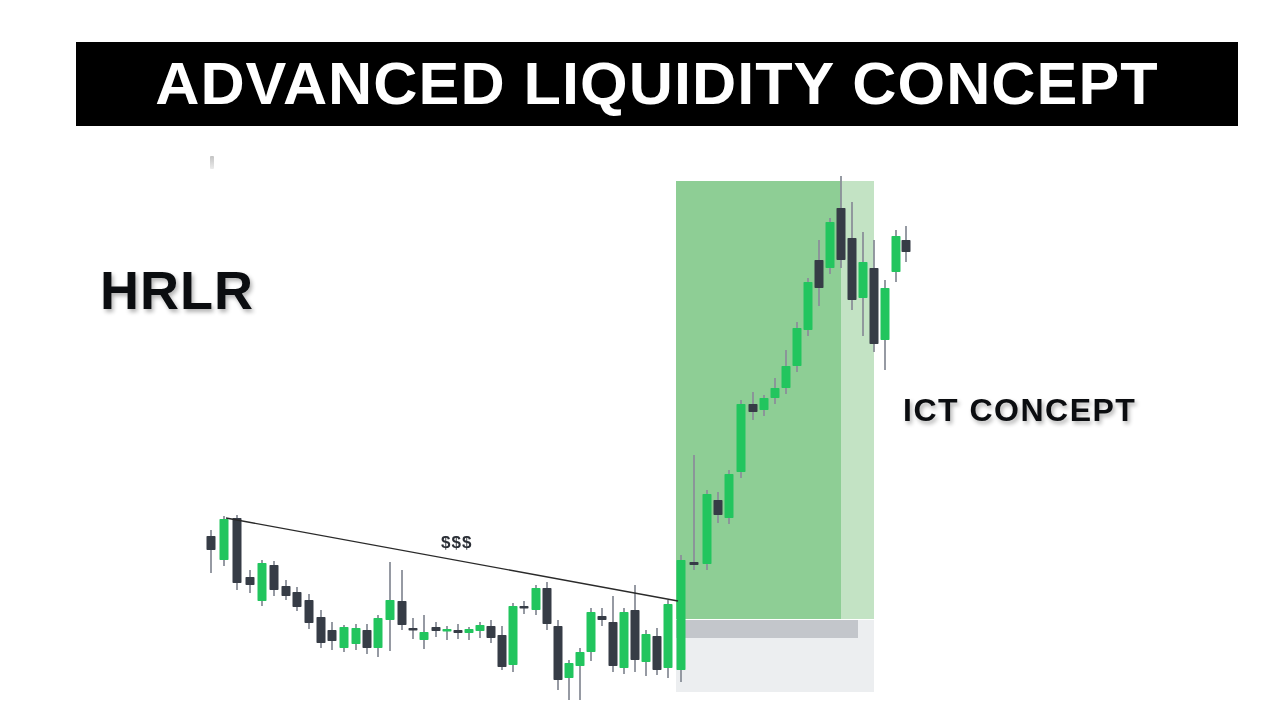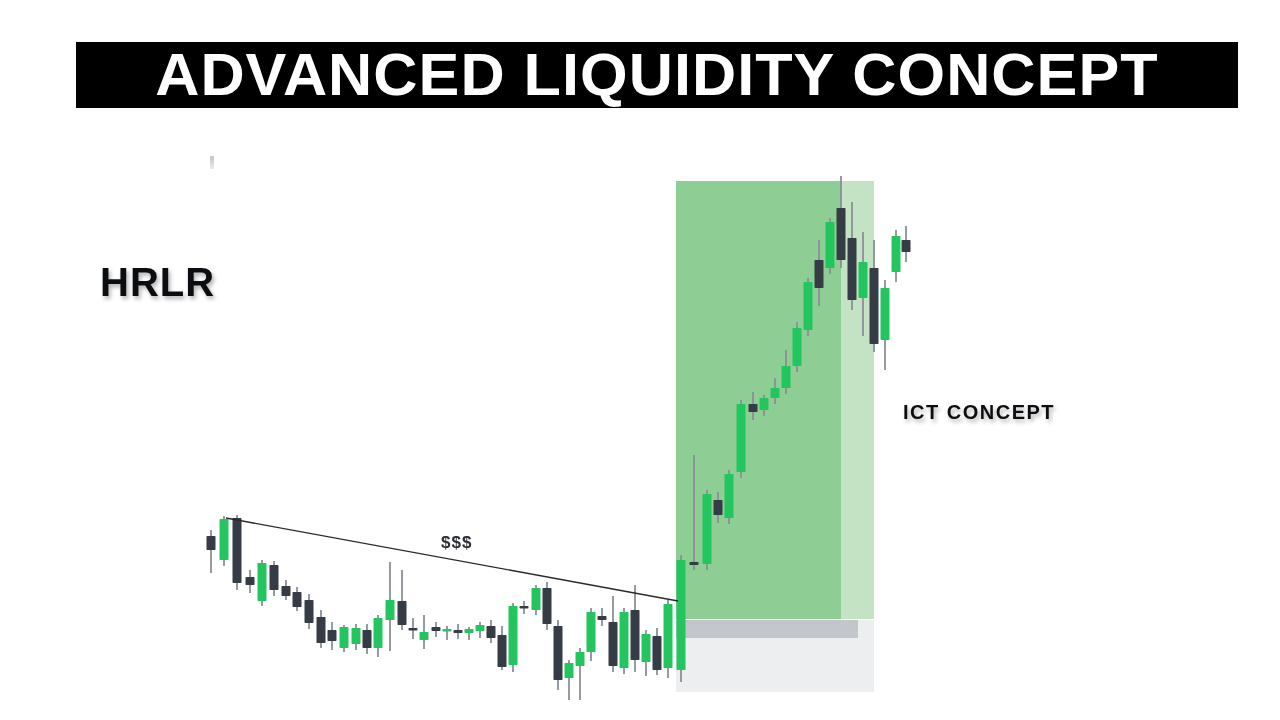--- a/index.html
+++ b/index.html
@@ -14,21 +14,21 @@
     overflow: hidden;
     font-family: "Liberation Sans", sans-serif;
   }
 
   
   #title-banner {
     position: absolute;
     left: 76px;
     top: 42px;
     width: 1162px;
-    height: 66px;
+    height: 84px;
     background: #000000;
     display: flex;
     align-items: center;
     justify-content: center;
   }
   #title-text {
     color: #ffffff;
     font-family: "Liberation Sans", sans-serif;
     font-weight: bold;
     font-size: 60px;
@@ -44,27 +44,27 @@
     font-family: "Liberation Sans", sans-serif;
     font-weight: bold;
     color: #0b0d10;
     text-shadow: 2px 3px 4px rgba(0,0,0,0.30);
     white-space: nowrap;
     line-height: 1.08;
   }
   #anno-hrlr-lrlr {
     left: 100px;
     top: 261px;
-    font-size: 40px;
+    font-size: 54px;
     letter-spacing: 1px;
   }
   #anno-ict {
     left: 903px;
-    top: 402px;
-    font-size: 20px;
+    top: 393px;
+    font-size: 32px;
     letter-spacing: 1.5px;
   }
 
   
   #cursor-artifact {
     position: absolute;
     left: 210px;
     top: 156px;
     width: 4px;
     height: 13px;

